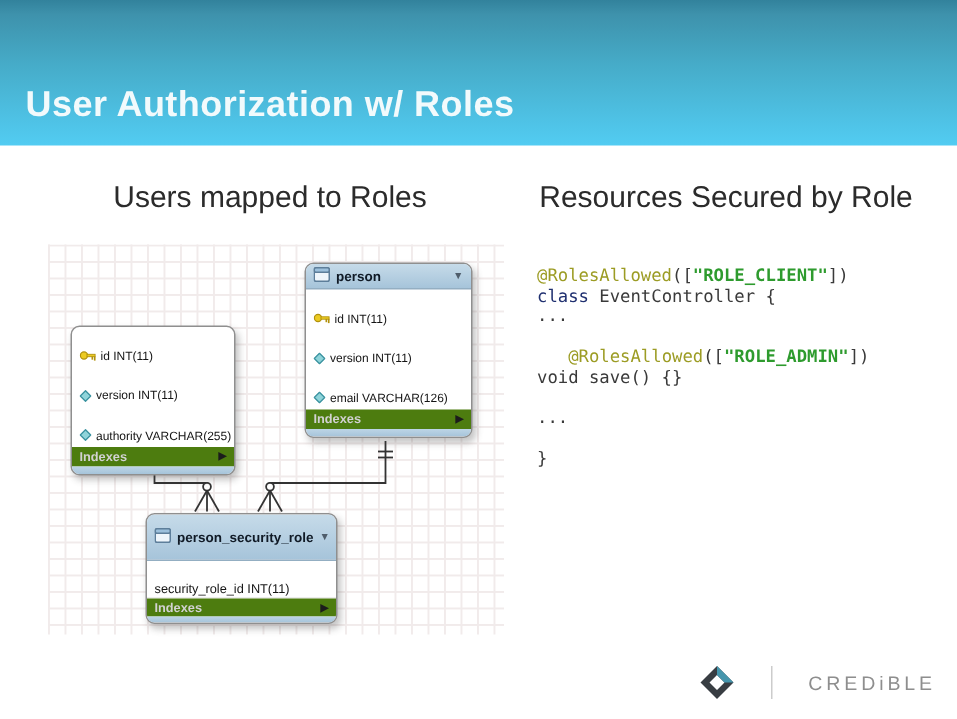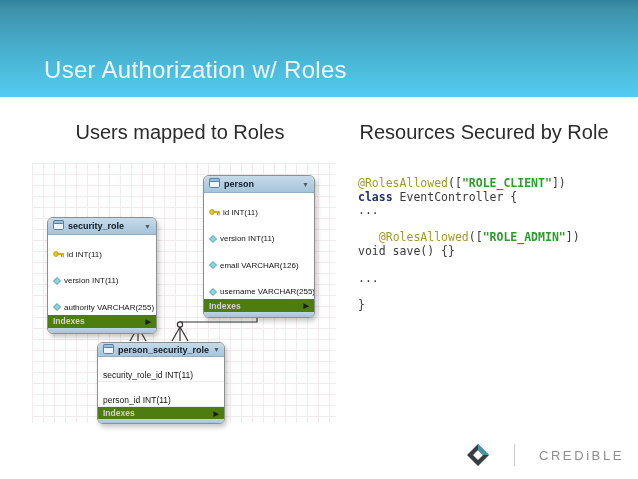--- a/index.html
+++ b/index.html
@@ -11,22 +11,22 @@
     overflow:hidden;
   }
   .slide { position:absolute; inset:0; width:638px; height:479px; background:#fff; }
 
   
   .header-banner {
     position:absolute; left:0; top:0; width:638px; height:97px;
     background:linear-gradient(180deg,#32829c 0%,#3e92ac 10%,#46acc9 45%,#52ccf2 100%);
   }
   .slide-title {
-    position:absolute; left:44px; top:56px;
-    font-size:24px; font-weight:400; color:#f2fafc; letter-spacing:0.3px;
+    position:absolute; left:17px; top:56px;
+    font-size:24px; font-weight:700; color:#f2fafc; letter-spacing:0.3px;
   }
 
   
   .col-heading { position:absolute; top:121px; font-size:20px; color:#2b2b2b; text-align:center; }
   .col-heading.left  { left:20px;  width:320px; }
   .col-heading.right { left:336px; width:296px; }
 
   
   .diagram-panel {
     position:absolute; left:32px; top:163px; width:304px; height:260px;
@@ -45,21 +45,21 @@
   #db-table-0 { left:15px;  top:54px;  width:110px; }
   #db-table-1 { left:171px; top:12px;  width:112px; }
   #db-table-2 { left:65px;  top:179px; width:128px; }
 
   .db-table-header {
     background:linear-gradient(180deg,#c6dbe9 0%,#a6c4da 100%);
     height:17px; display:flex; align-items:center; gap:4px; padding:0 5px;
     font-weight:bold; font-size:9px; color:#101a26;
     border-bottom:1px solid #93aec2;
   }
-  #db-table-2 .db-table-header { height:14px; }
+  #db-table-2 .db-table-header { height:31px; }
   .hdr-caret { margin-left:auto; color:#4f5d6b; font-size:7px; line-height:1; }
 
   .db-row { display:flex; align-items:center; gap:3px; padding:0 5px; height:14.5px; font-size:8px; color:#141414;margin-top:12px; }
   #db-table-2 .db-row { height:13px; font-size:8.5px; border-bottom:1px solid #ececec; }
   .db-row .row-icon { flex:0 0 auto; display:inline-flex; }
 
   .db-footer {
     background:#4d7c0f; color:#d2d2d2; height:13px; display:flex; align-items:center;
     padding:0 5px; font-size:8.5px; font-weight:bold;
   }
@@ -70,21 +70,21 @@
 
   
   .code-block {
     position:absolute; left:358px; top:177px;
     font-family:"DejaVu Sans Mono","Liberation Mono",monospace;
     font-size:11.5px; line-height:13.5px; color:#3a3a3a; white-space:pre;
   }
   .code-line { min-height:13.5px; }
   .seg-ann { color:#9c9c24; }
   .seg-str { color:#2e9b2e; font-weight:bold; }
-  .seg-kw  { color:#203070; font-weight:bold;text-align:right; }
+  .seg-kw  { color:#203070; font-weight:normal;text-align:right; }
   .seg-plain { color:#3a3a3a; }
 
   
   .logo { position:absolute; right:14px; bottom:12px; display:flex; align-items:center; gap:24px; }
   .logo-divider { width:1px; height:22px; background:#cccccc; }
   .logo-text { font-size:13px; letter-spacing:2.6px; color:#8e8e8e; }
 </style>
 </head>
 <body>
 
@@ -114,28 +114,20 @@
         <line x1="220" y1="138" x2="230" y2="138"></line>
         <line x1="220" y1="142" x2="230" y2="142"></line>
         <circle cx="148" cy="161.5" r="2.6" fill="#fff"></circle>
         <line x1="148" y1="164" x2="140" y2="178"></line>
         <line x1="148" y1="164" x2="148" y2="178"></line>
         <line x1="148" y1="164" x2="156" y2="178"></line>
       </g>
     </svg>
     <div id="diagram-tables">
         <div class="db-table" id="db-table-0">
-          <div class="db-table-header">
-            <span class="row-icon"><svg width="11" height="10" viewBox="0 0 11 10">
-                <rect x="0.5" y="0.5" width="10" height="9" rx="1.2" fill="#eef5fb" stroke="#5d7e9a"></rect>
-                <rect x="0.5" y="0.5" width="10" height="3" rx="1.2" fill="#9cc0dc" stroke="#5d7e9a"></rect>
-              </svg></span>
-            <span>security_role</span>
-            <span class="hdr-caret">▼</span>
-          </div>
           <div class="db-row">
             <span class="row-icon">
               <svg width="11" height="8" viewBox="0 0 11 8">
                 <circle cx="3" cy="4" r="2.4" fill="#eccb23" stroke="#b2920c" stroke-width="0.8"></circle>
                 <rect x="5" y="3.2" width="5.4" height="1.6" fill="#eccb23" stroke="#b2920c" stroke-width="0.6"></rect>
                 <rect x="8" y="4.6" width="1.1" height="2.2" fill="#b2920c"></rect>
                 <rect x="9.6" y="4.6" width="1.1" height="2.8" fill="#b2920c"></rect>
               </svg>
             </span>
             <span>id INT(11)</span>
@@ -191,49 +183,38 @@
             <span>version INT(11)</span>
           </div>
           <div class="db-row">
             <span class="row-icon">
               <svg width="8" height="8" viewBox="0 0 8 8">
                 <polygon points="4,0.5 7.5,4 4,7.5 0.5,4" fill="#8fd4da" stroke="#3b93a0" stroke-width="0.9"></polygon>
               </svg>
             </span>
             <span>email VARCHAR(126)</span>
           </div>
-          <div class="db-row">
-            <span class="row-icon">
-              <svg width="8" height="8" viewBox="0 0 8 8">
-                <polygon points="4,0.5 7.5,4 4,7.5 0.5,4" fill="#8fd4da" stroke="#3b93a0" stroke-width="0.9"></polygon>
-              </svg>
-            </span>
-            <span>username VARCHAR(255)</span>
-          </div>
           <div class="db-footer">
             <span>Indexes</span>
             <span class="footer-arrow">▶</span>
           </div>
           <div class="db-strip"></div>
         </div>
         <div class="db-table" id="db-table-2">
           <div class="db-table-header">
             <span class="row-icon"><svg width="11" height="10" viewBox="0 0 11 10">
                 <rect x="0.5" y="0.5" width="10" height="9" rx="1.2" fill="#eef5fb" stroke="#5d7e9a"></rect>
                 <rect x="0.5" y="0.5" width="10" height="3" rx="1.2" fill="#9cc0dc" stroke="#5d7e9a"></rect>
               </svg></span>
             <span>person_security_role</span>
             <span class="hdr-caret">▼</span>
           </div>
           <div class="db-row">
             <span>security_role_id INT(11)</span>
           </div>
-          <div class="db-row">
-            <span>person_id INT(11)</span>
-          </div>
           <div class="db-footer">
             <span>Indexes</span>
             <span class="footer-arrow">▶</span>
           </div>
           <div class="db-strip"></div>
         </div>
       </div>
   </div>
 
   <pre class="code-block" id="code-block"><div class="code-line"><span class="seg-ann">@RolesAllowed</span><span class="seg-plain">([</span><span class="seg-str">"ROLE_CLIENT"</span><span class="seg-plain">])</span></div><div class="code-line"><span class="seg-kw">class</span><span class="seg-plain"> EventController {</span></div><div class="code-line"><span class="seg-plain">...</span></div><div class="code-line">&nbsp;</div><div class="code-line"><span class="seg-plain">   </span><span class="seg-ann">@RolesAllowed</span><span class="seg-plain">([</span><span class="seg-str">"ROLE_ADMIN"</span><span class="seg-plain">])</span></div><div class="code-line"><span class="seg-plain">void save() {}</span></div><div class="code-line">&nbsp;</div><div class="code-line"><span class="seg-plain">...</span></div><div class="code-line">&nbsp;</div><div class="code-line"><span class="seg-plain">}</span></div></pre>

